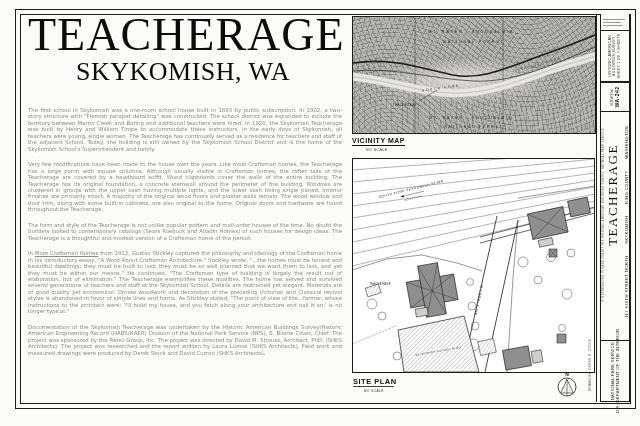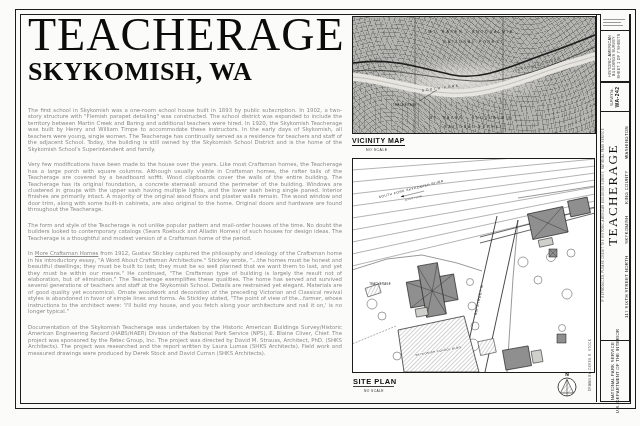--- a/index.html
+++ b/index.html
@@ -2,21 +2,21 @@
 <html><head>
 <meta charset="utf-8">
 <style>
   html,body{margin:0;padding:0;}
   body{width:640px;height:426px;background:#fbfbf9;font-family:"Liberation Sans",sans-serif;position:relative;overflow:hidden;}
   .sheet-outer{position:absolute;left:15px;top:9px;width:619px;height:398px;border:1.5px solid #1c1c1a;}
   .sheet-inner{position:absolute;left:20px;top:14px;width:609px;height:388px;border:1px solid #1c1c1a;}
   
   .titleblk{position:absolute;left:28px;top:12px;width:315px;color:#0c0c0a;}
   .bigtitle{font-family:"Liberation Serif",serif;font-size:46px;line-height:46px;letter-spacing:1px;font-weight:400;}
-  .subtitle{font-family:"Liberation Serif",serif;font-size:26px;line-height:28px;letter-spacing:.5px;font-weight:700;}
+  .subtitle{font-family:"Liberation Serif",serif;font-size:26px;line-height:28px;letter-spacing:.5px;font-weight:400;margin-left:48px;}
   .bodycol{position:absolute;left:28px;top:107px;width:314px;color:#8b8b89;font-family:"DejaVu Sans",sans-serif;font-size:5.4px;line-height:6.45px;text-align:justify;}
   .bodycol p{margin:0 0 9px 0;}
   .u{text-decoration:underline;}
   
   .vmap{position:absolute;left:352px;top:16px;width:244px;height:118px;border:1px solid #1c1c1a;box-sizing:border-box;
     background:
       radial-gradient(120px 30px at 45% 55%, rgba(235,233,228,.85), rgba(235,233,228,0) 75%),
       repeating-radial-gradient(circle at 15% 115%, rgba(58,58,54,.33) 0 .7px, transparent .7px 4.2px),
       repeating-radial-gradient(circle at 72% -35%, rgba(58,58,54,.33) 0 .7px, transparent .7px 4.8px),
       repeating-radial-gradient(circle at 112% 85%, rgba(58,58,54,.26) 0 .7px, transparent .7px 5.4px),

